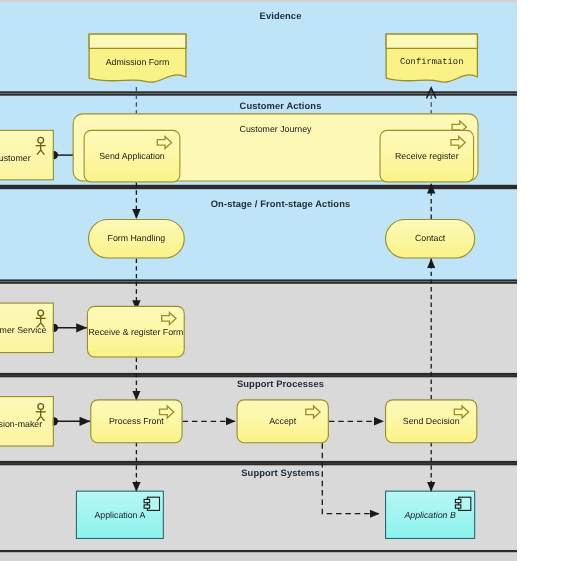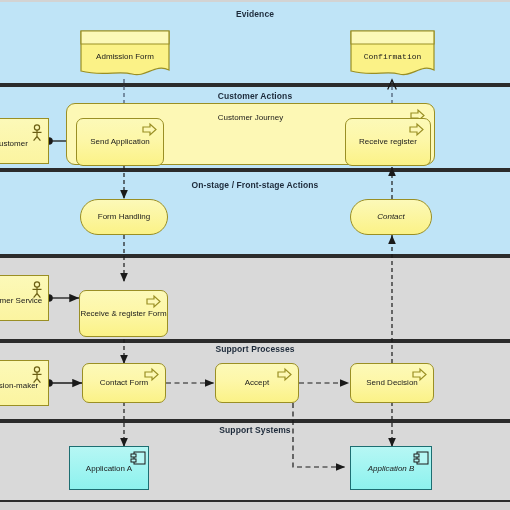--- a/index.html
+++ b/index.html
@@ -1,17 +1,17 @@
 <!DOCTYPE html>
 <html><head>
 <meta charset="utf-8">
 <style>
   html,body{margin:0;padding:0;background:#ffffff;}
   body{font-family:"Liberation Sans","DejaVu Sans",sans-serif;}
-  #canvas{position:relative;width:510px;height:510px;overflow:hidden;background:#d3d3d3;}
+  #canvas{position:relative;width:470px;height:510px;overflow:hidden;background:#d3d3d3;}
   .band{position:absolute;left:0;width:510px;box-sizing:border-box;border-top:2px solid #2b2b2b;border-bottom:2px solid #2b2b2b;}
   .band-label{position:absolute;left:0;width:510px;text-align:center;font-size:8.5px;color:#1d2a3a;font-weight:bold;letter-spacing:.1px;}
   .node{position:absolute;box-sizing:border-box;}
   .lbl{position:absolute;left:0;width:100%;text-align:center;font-size:8px;color:#1a1a1a;line-height:9.5px;}
   
   .proc{background:linear-gradient(180deg,#fcf9b8 0%,#fdf7a8 45%,#fbf287 100%);
         border:1.2px solid #9a8f24;border-radius:7px;}
   .proc-lbl{top:50%;transform:translateY(-50%);padding:0 0;}
   
   .actor-box{background:linear-gradient(180deg,#fcf9b8 0%,#fbf4a0 100%);border:1.2px solid #9a8f24;border-radius:0;}
@@ -148,38 +148,38 @@
       <g transform="translate(64,5)" stroke="#9a8f24" stroke-width="1.2" fill="#fdf8b5">
         <path d="M0,3 L7,3 L7,0 L13,5.5 L7,11 L7,8 L0,8 Z"></path>
       </g>
     </svg>
   </div>
 
   <div class="node service" style="left:80px;top:199px;width:88px;height:36px;">
     <div class="lbl proc-lbl">Form Handling</div>
   </div>
 
-  <div class="node service" style="left:350px;top:199px;width:82px;height:36px;font-style:italic;">
+  <div class="node service" style="left:350px;top:199px;width:82px;height:36px;">
     <div class="lbl proc-lbl">Contact</div>
   </div>
 
   <div class="node actor-box" style="left:-28px;top:275px;width:77px;height:46px;">
     <div class="lbl" style="top:20px;">Customer Service</div>
     <svg class="shape" width="77" height="46" viewBox="0 0 77 46">
       <g stroke="#6b5f14" stroke-width="1.2" fill="none">
         <circle cx="64" cy="8.5" r="2.6"></circle>
         <line x1="64" y1="11.1" x2="64" y2="17.5"></line>
         <line x1="59.5" y1="13.4" x2="68.5" y2="13.4"></line>
         <line x1="64" y1="17.5" x2="60.6" y2="21.6"></line>
         <line x1="64" y1="17.5" x2="67.4" y2="21.6"></line>
       </g>
     </svg>
   </div>
 
-  <div class="node proc" style="left:79px;top:278px;width:89px;height:47px;margin-top:12px;">
+  <div class="node proc" style="left:79px;top:278px;width:89px;height:47px;">
     <div class="lbl proc-lbl">Receive &amp; register Form</div>
     <svg class="shape" width="89" height="47" viewBox="0 0 89 47">
       <g transform="translate(67,5)" stroke="#9a8f24" stroke-width="1.2" fill="#fdf8b5">
         <path d="M0,3 L7,3 L7,0 L13,5.5 L7,11 L7,8 L0,8 Z"></path>
       </g>
     </svg>
   </div>
 
   <div class="node actor-box" style="left:-28px;top:360px;width:77px;height:46px;">
     <div class="lbl" style="top:20px;">Decision-maker</div>
@@ -188,21 +188,21 @@
         <circle cx="64" cy="8.5" r="2.6"></circle>
         <line x1="64" y1="11.1" x2="64" y2="17.5"></line>
         <line x1="59.5" y1="13.4" x2="68.5" y2="13.4"></line>
         <line x1="64" y1="17.5" x2="60.6" y2="21.6"></line>
         <line x1="64" y1="17.5" x2="67.4" y2="21.6"></line>
       </g>
     </svg>
   </div>
 
   <div class="node proc" style="left:82px;top:363px;width:84px;height:40px;">
-    <div class="lbl proc-lbl">Contact Form</div>
+    <div class="lbl proc-lbl">Process Front</div>
     <svg class="shape" width="84" height="40" viewBox="0 0 84 40">
       <g transform="translate(62,5)" stroke="#9a8f24" stroke-width="1.2" fill="#fdf8b5">
         <path d="M0,3 L7,3 L7,0 L13,5.5 L7,11 L7,8 L0,8 Z"></path>
       </g>
     </svg>
   </div>
 
   <div class="node proc" style="left:215px;top:363px;width:84px;height:40px;">
     <div class="lbl proc-lbl">Accept</div>
     <svg class="shape" width="84" height="40" viewBox="0 0 84 40">

